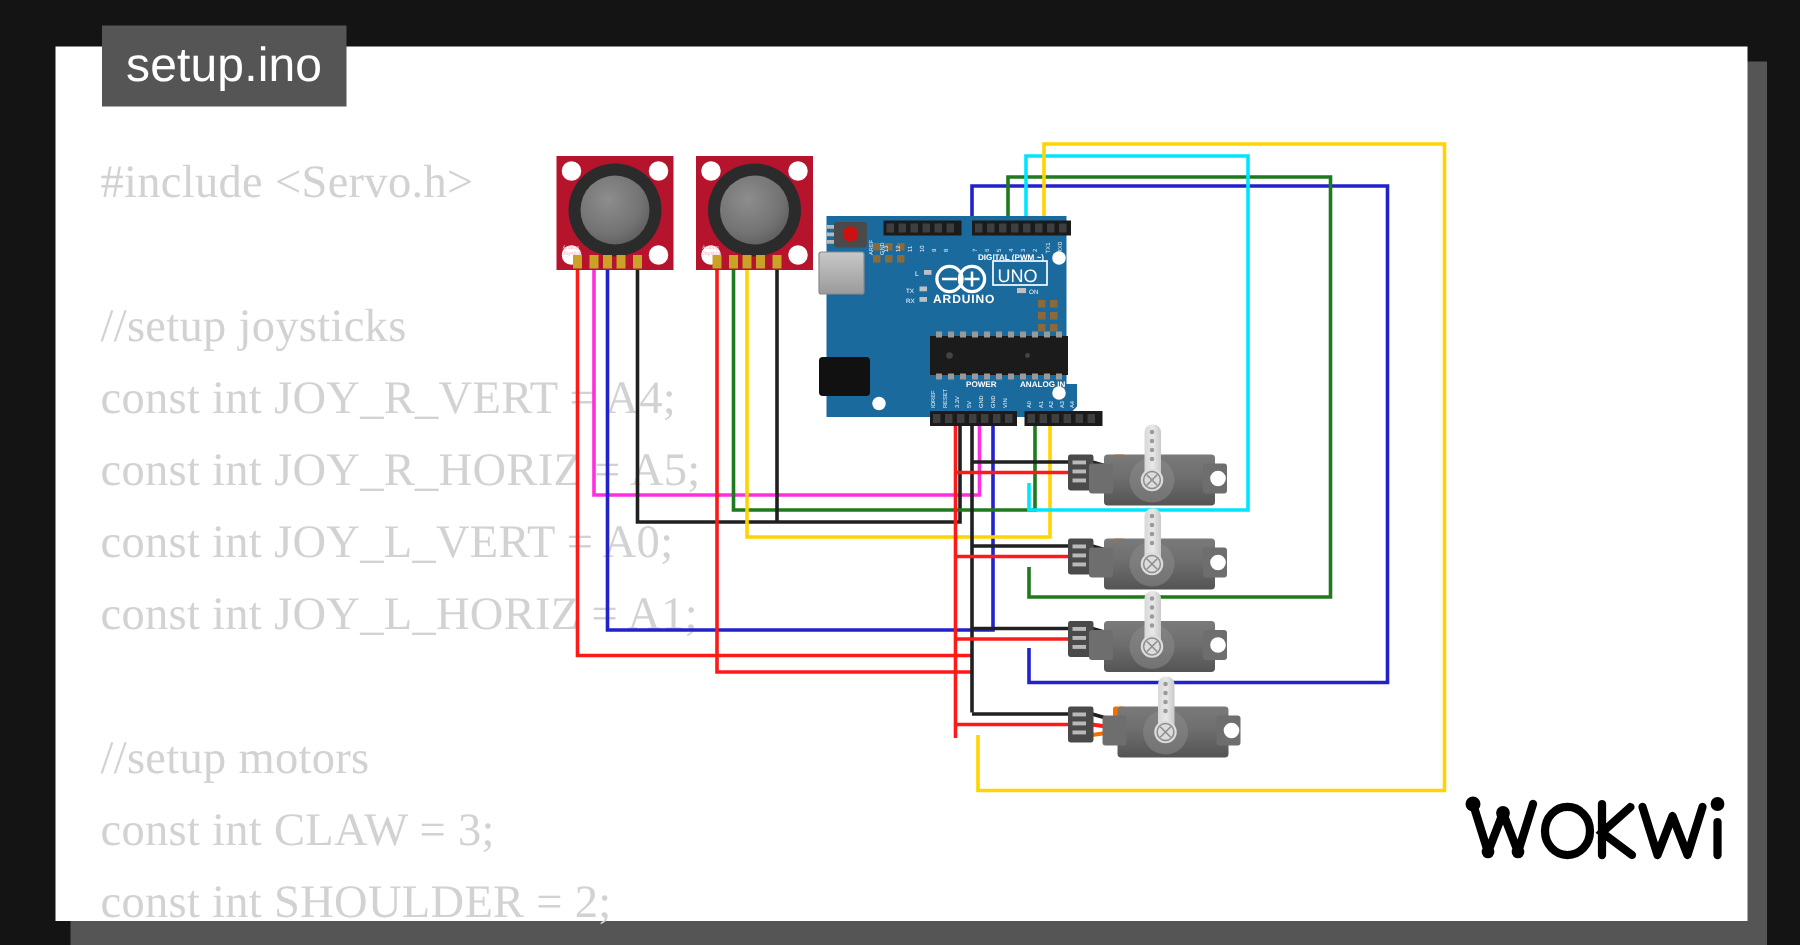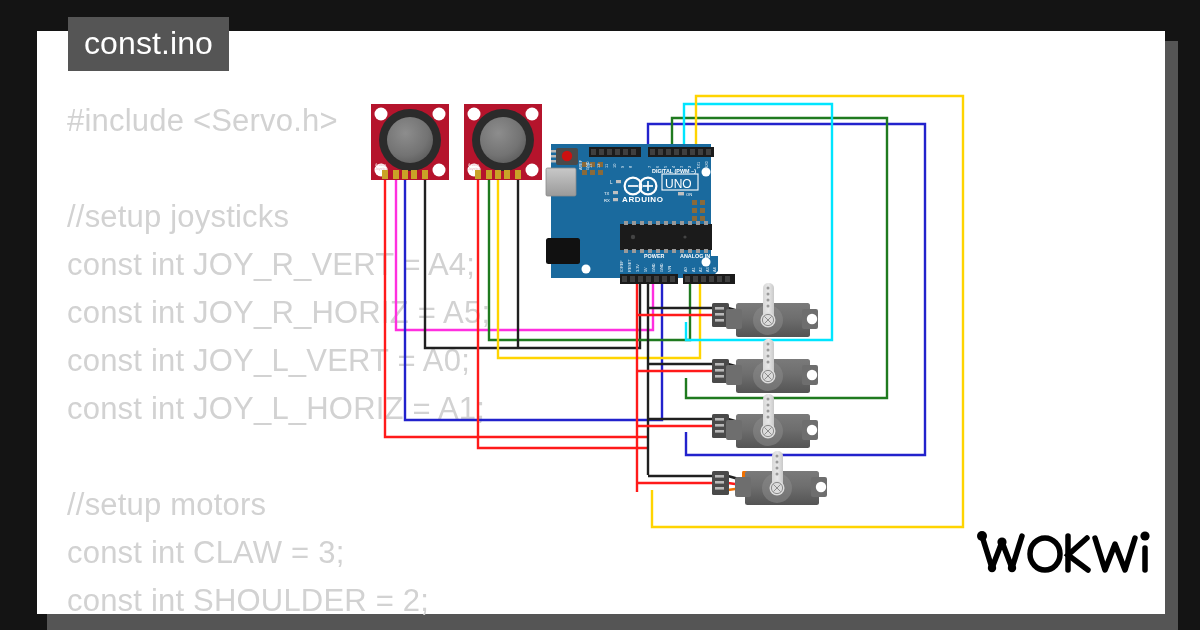--- a/index.html
+++ b/index.html
@@ -41,21 +41,21 @@
   }
 
   
   .code {
     position: absolute; left: 67px; top: 97px;
     z-index: 5;
     color: #d2d2d2;
     font-size: 31px;
     line-height: 48px;
     white-space: pre;
-    font-family: Liberation Sans, sans-serif;
+    font-family: Liberation Serif, serif;
     letter-spacing: 0.2px;
   }
   .code .ln { display: block; height: 48px; }
   .code .blank { color: transparent; }
 
   
   .diagram { position: absolute; left: 0; top: 0; width: 1200px; height: 630px; z-index: 10; }
 
   
   .wokwi-logo { position: absolute; left: 975px; top: 524px; z-index: 30; }
@@ -64,21 +64,21 @@
 <body>
 
 <div id="root">
 
   <div class="panel-shadow"></div>
   <div class="panel"></div>
 
   <div class="code" id="code-block"><span class="ln">#include &lt;Servo.h&gt;</span><span class="ln blank">&nbsp;</span><span class="ln">//setup joysticks</span><span class="ln">const int JOY_R_VERT = A4;</span><span class="ln">const int JOY_R_HORIZ = A5;</span><span class="ln">const int JOY_L_VERT = A0;</span><span class="ln">const int JOY_L_HORIZ = A1;</span><span class="ln blank">&nbsp;</span><span class="ln">//setup motors</span><span class="ln">const int CLAW = 3;</span><span class="ln">const int SHOULDER = 2;</span></div>
 
   <div class="tab">
-    <span>const.ino</span>
+    <span>setup.ino</span>
   </div>
 
   <svg class="diagram" viewBox="0 0 1200 630" width="1200" height="630">
 
     <defs>
       <radialGradient id="stickGrad" cx="40%" cy="35%" r="70%">
         <stop offset="0%" stop-color="#8d8d8d"></stop>
         <stop offset="70%" stop-color="#737373"></stop>
         <stop offset="100%" stop-color="#5e5e5e"></stop>
       </radialGradient>

